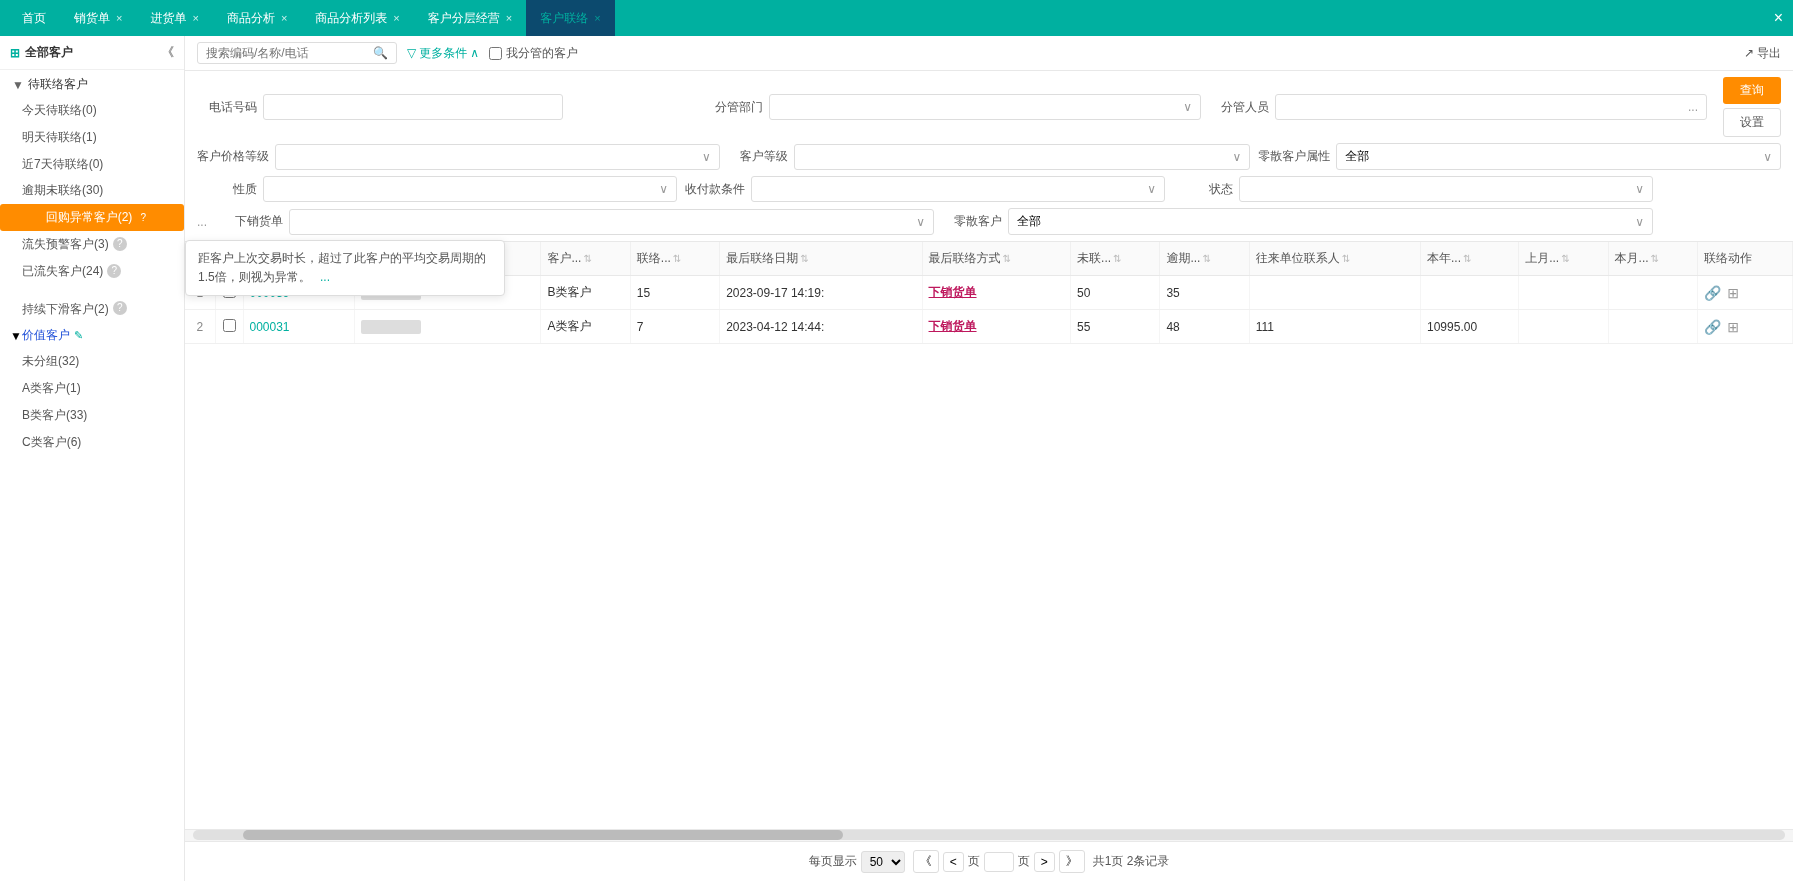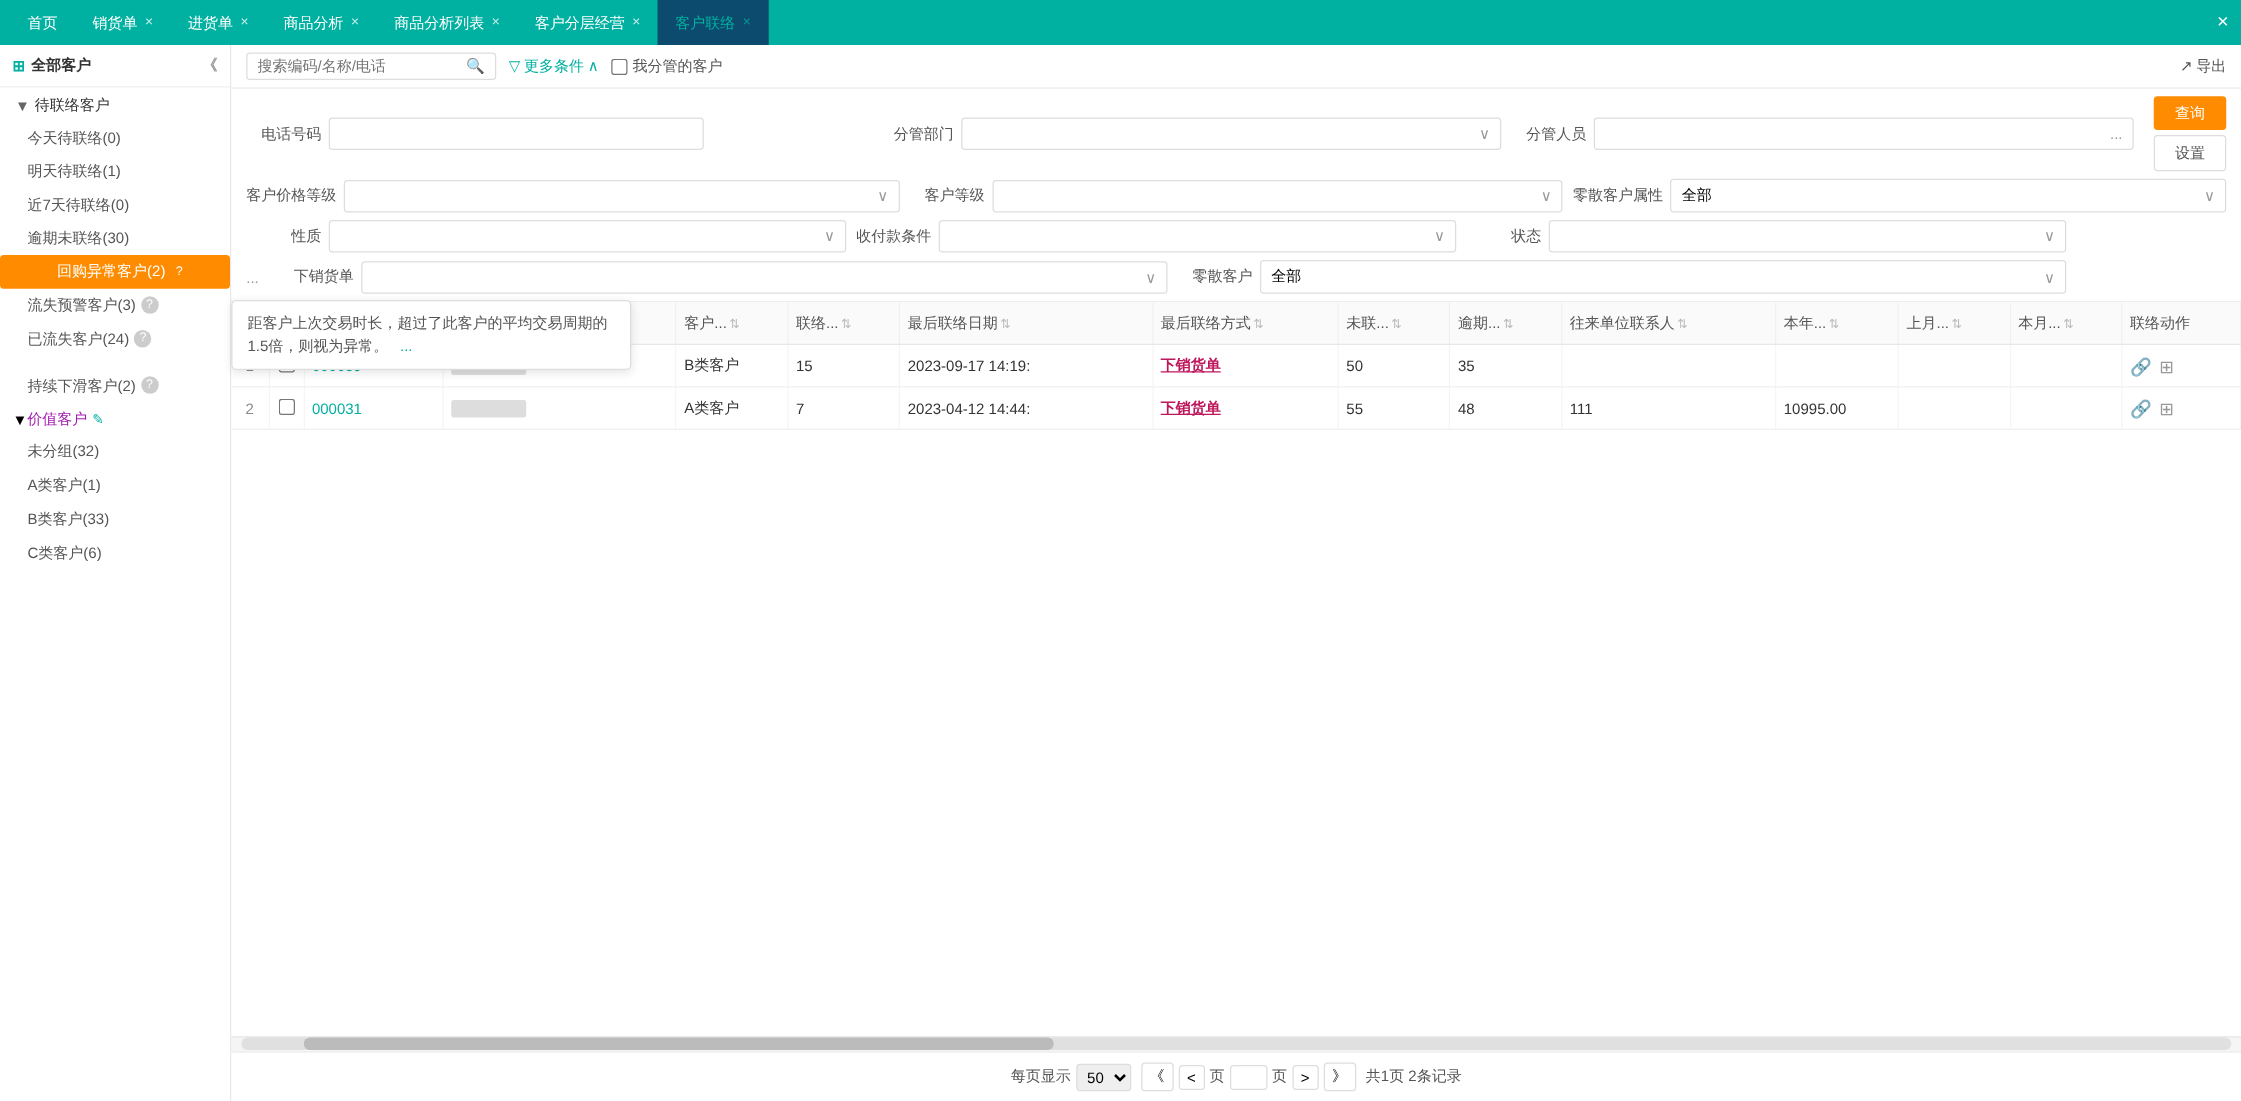--- a/index.html
+++ b/index.html
@@ -54,21 +54,21 @@
     }
     .sidebar-item.active { background: #ff8c00; color: #fff; border-radius: 3px; justify-content: center; }
 
     .sidebar-tooltip {
       position: absolute; left: 185px; top: 240px; background: #fff; border: 1px solid #ddd;
       border-radius: 4px; padding: 8px 12px; z-index: 100; color: #555; max-width: 320px; line-height: 1.6;
       box-shadow: 0 2px 8px rgba(0,0,0,0.1);
     }
 
     .sidebar-group2 { display: flex; align-items: center; padding: 5px 10px 4px 10px; cursor: pointer; }
-    .sidebar-group2 .label { color: #a21caf; }
+    .sidebar-group2 .label { color: #1d4ed8; }
     .sidebar-group2 .edit-icon { margin-left: 4px; color: #00b0a0; font-size: 11px; }
 
     
     .content { flex: 1; display: flex; flex-direction: column; overflow: hidden; }
 
     
     .toolbar {
       display: flex; align-items: center; padding: 6px 12px; background: #fff;
       border-bottom: 1px solid #e8e8e8; gap: 10px;
     }

